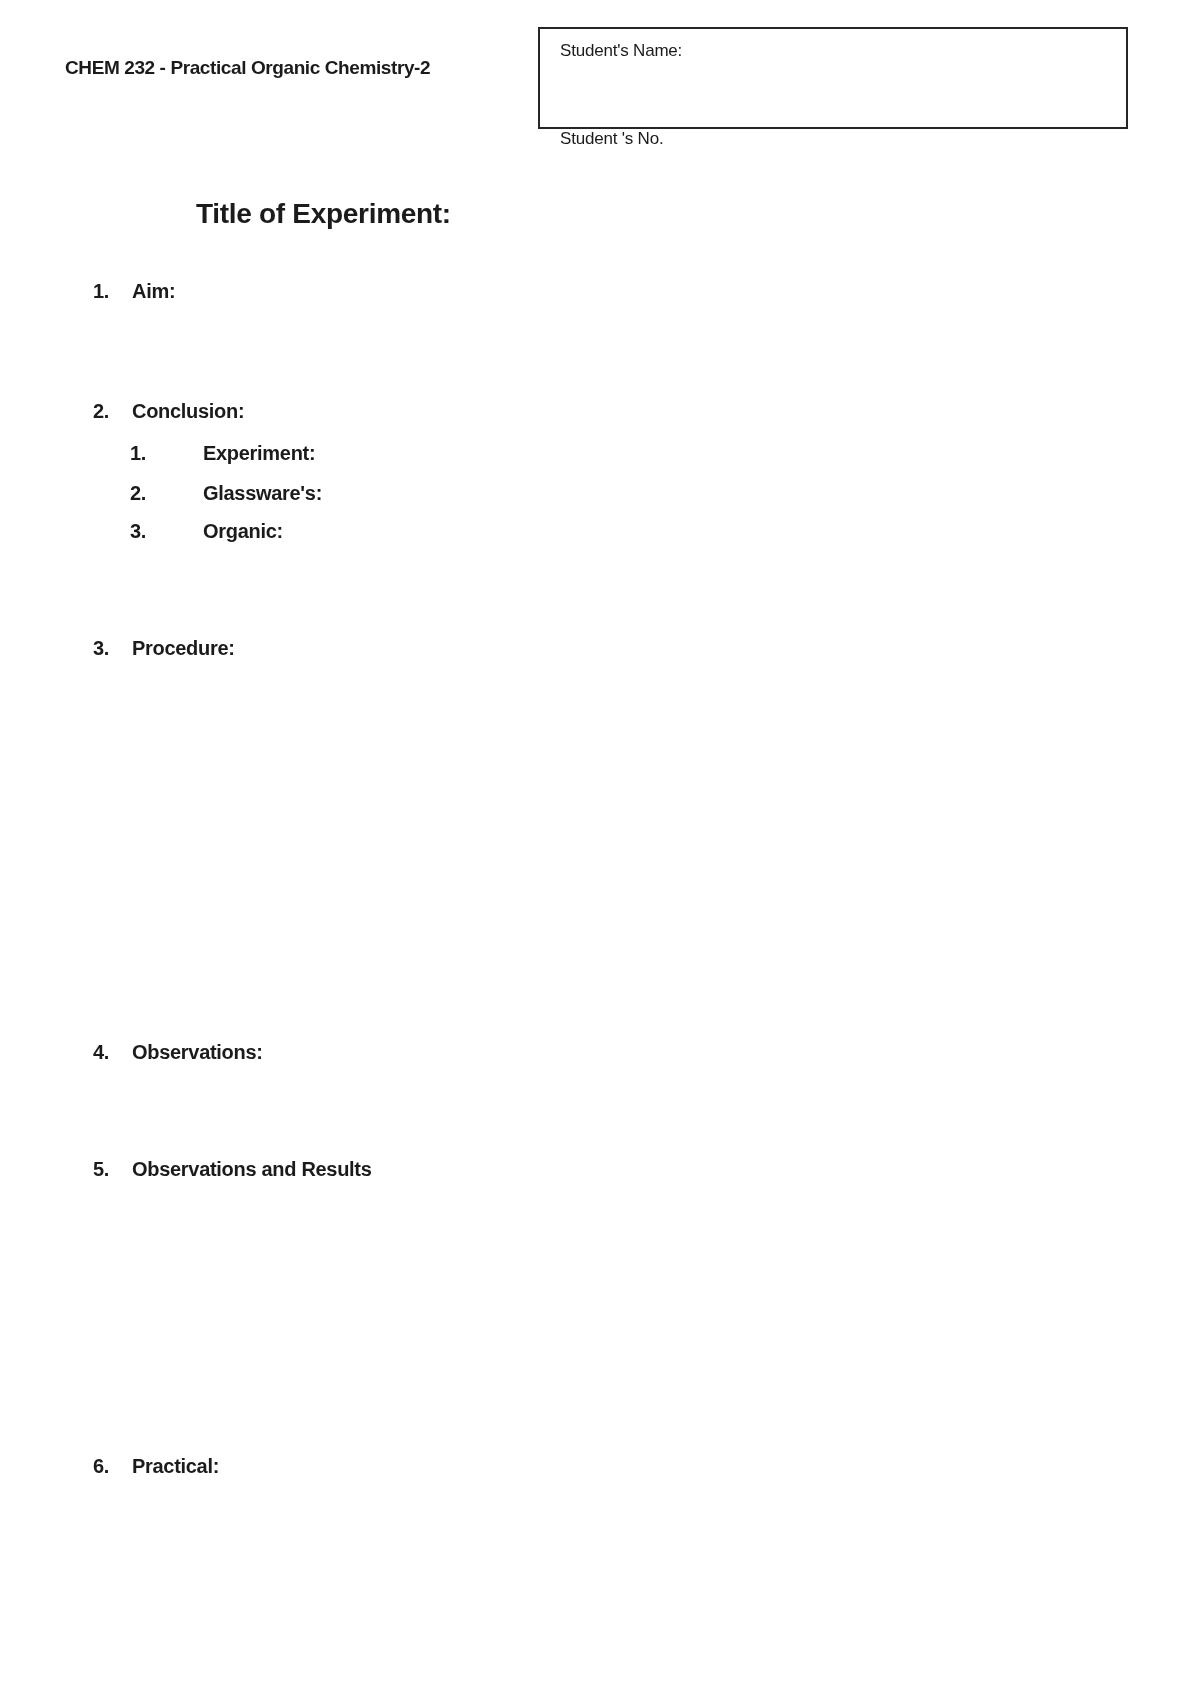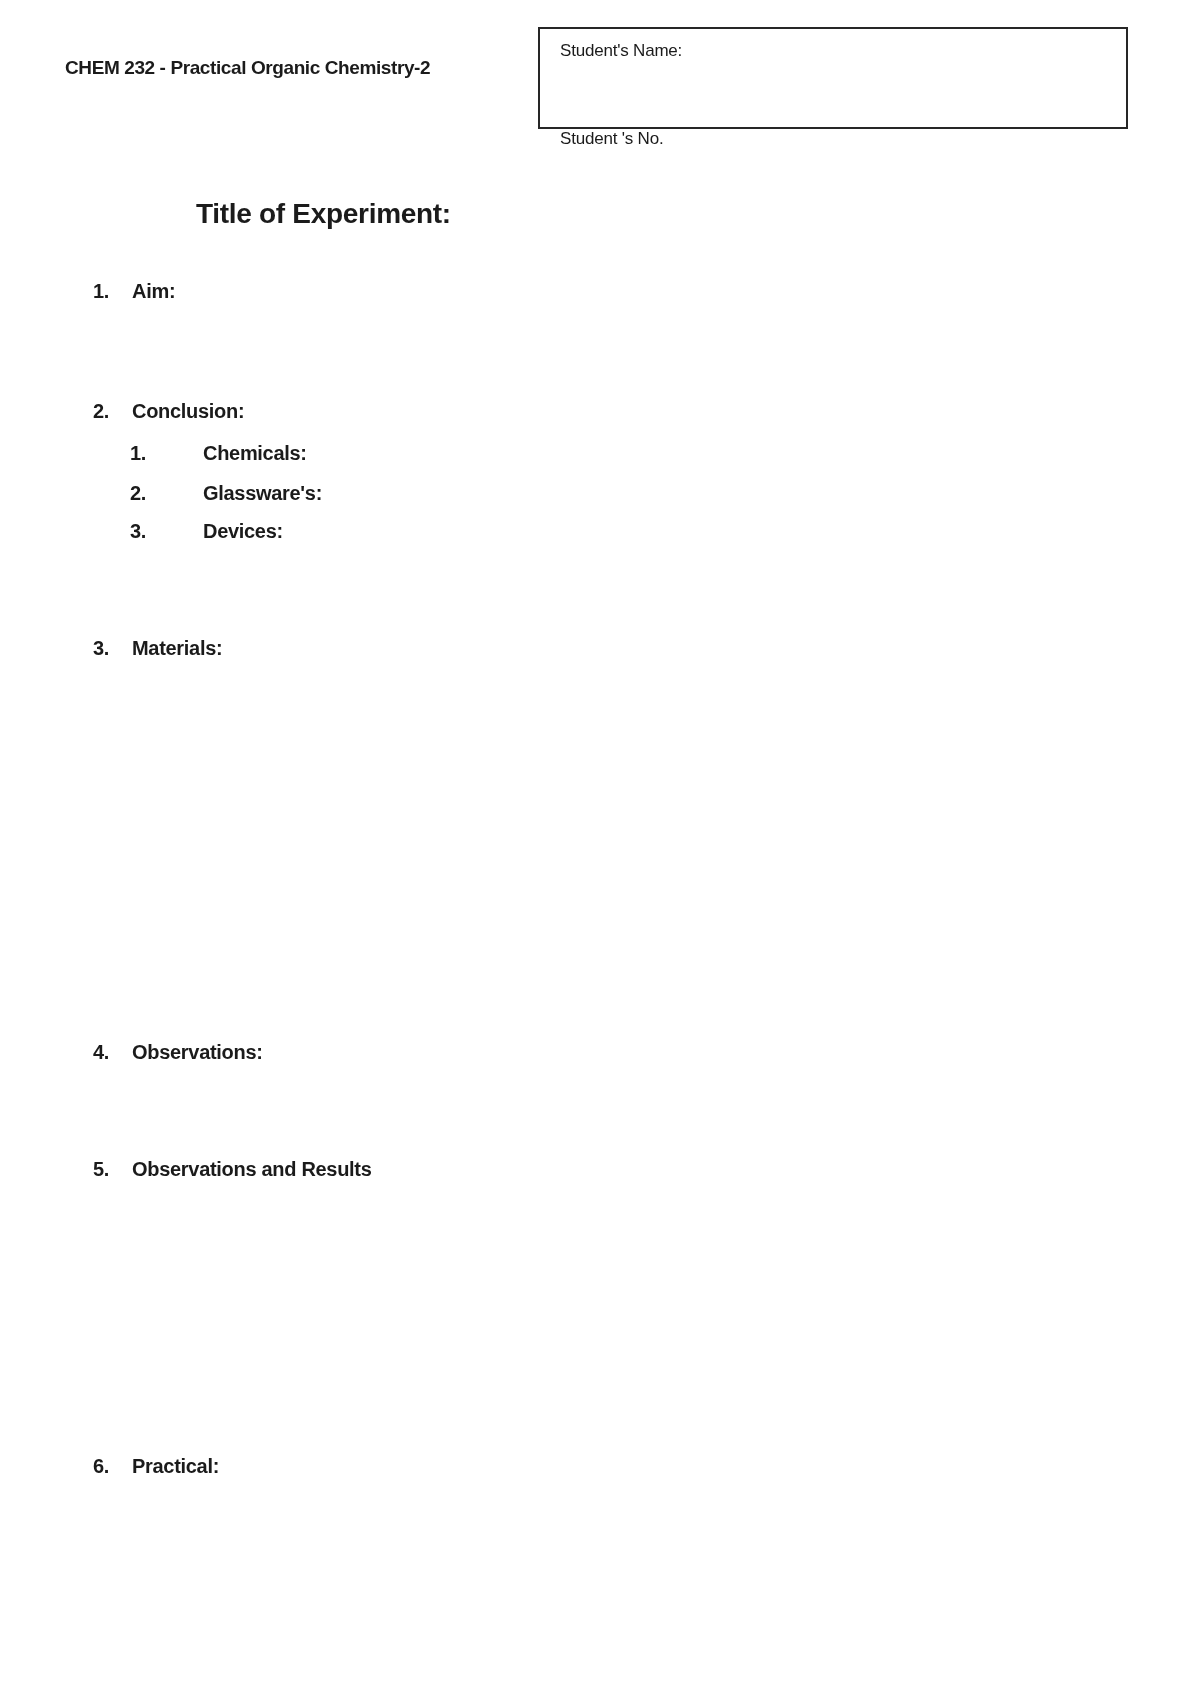--- a/index.html
+++ b/index.html
@@ -95,36 +95,36 @@
     <span class="label">Aim:</span>
   </div>
 
   <div class="section sec-materials">
     <span class="num">2.</span>
     <span class="label">Conclusion:</span>
   </div>
 
   <div class="subsection sub-chemicals">
     <span class="num">1.</span>
-    <span class="label">Chemicals:</span>
+    <span class="label">Experiment:</span>
   </div>
 
   <div class="subsection sub-glasswares">
     <span class="num">2.</span>
     <span class="label">Glassware's:</span>
   </div>
 
   <div class="subsection sub-devices">
     <span class="num">3.</span>
-    <span class="label">Devices:</span>
+    <span class="label">Organic:</span>
   </div>
 
   <div class="section sec-procedure">
     <span class="num">3.</span>
-    <span class="label">Materials:</span>
+    <span class="label">Procedure:</span>
   </div>
 
   <div class="section sec-calculations">
     <span class="num">4.</span>
     <span class="label">Observations:</span>
   </div>
 
   <div class="section sec-observations">
     <span class="num">5.</span>
     <span class="label">Observations and Results</span>

